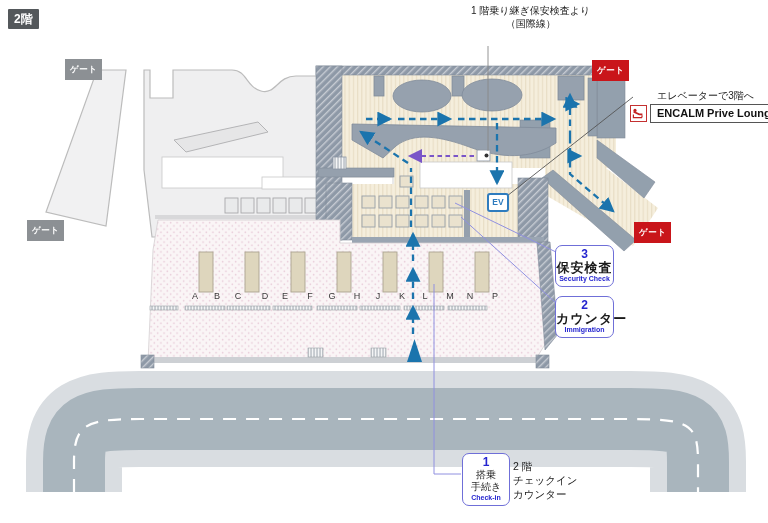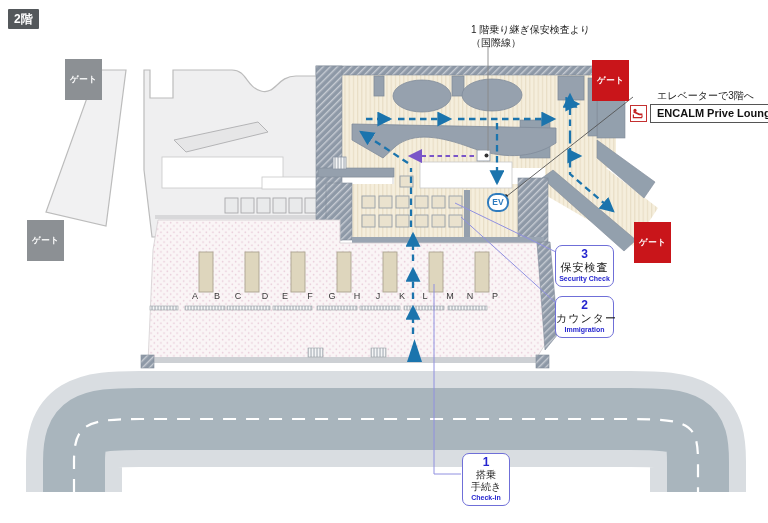--- a/index.html
+++ b/index.html
@@ -1,41 +1,41 @@
 <!DOCTYPE html>
 <html><head>
 <meta charset="utf-8">
 <style>
   html,body{margin:0;padding:0;background:#ffffff;}
   #stage{position:relative;width:768px;height:523px;background:#ffffff;overflow:hidden;
          font-family:"Liberation Sans","DejaVu Sans",sans-serif;}
   #plan{position:absolute;left:0;top:0;}
 
   .badge{position:absolute;color:#fff;font-weight:bold;font-size:8.5px;line-height:1;
-         padding:16px 5px;letter-spacing:.5px;white-space:nowrap;}
+         padding:6px 5px;letter-spacing:.5px;white-space:nowrap;}
   .badge.gray{background:#8c9094;}
   .badge.red{background:#c9151a;}
   #floor-badge{position:absolute;left:8px;top:9px;background:#54585b;color:#fff;
                font-weight:bold;font-size:12px;line-height:1;padding:4px 6px;border-radius:1px;}
 
   .note{position:absolute;color:#222;font-size:10px;line-height:13px;white-space:nowrap;}
 
   #lounge-row{position:absolute;left:630px;top:104px;display:flex;align-items:center;gap:3px;}
   #lounge-box{border:1.2px solid #555;background:#fff;color:#111;font-weight:bold;
               font-size:11px;line-height:1;padding:3px 6px;white-space:nowrap;}
   #lounge-icon{width:15px;height:15px;background:#fff;border:1px solid #c43030;display:block;}
 
   #ev-marker{position:absolute;left:487px;top:193px;width:18px;height:15px;background:#fff;
-             border:2px solid #2f7cbe;border-radius:9px;color:#2f7cbe;font-weight:bold;
+             border:2px solid #2f7cbe;border-radius:3px;color:#2f7cbe;font-weight:bold;
              font-size:8.5px;line-height:15px;text-align:center;}
 
   .callout{position:absolute;background:#fff;border:1.3px solid #6f6fd8;border-radius:7px;
            text-align:center;padding:2px 0 3px 0;}
   .callout .num{color:#2525cf;font-weight:bold;font-size:12px;line-height:13px;}
-  .callout .jp{color:#1a1a1a;font-size:11px;line-height:13px;letter-spacing:1px;white-space:nowrap;}
+  .callout .jp{color:#1a1a1a;font-size:13px;line-height:13px;letter-spacing:1px;white-space:nowrap;font-weight:bold;}
   .callout .jp2{color:#1a1a1a;font-size:10px;line-height:12px;white-space:nowrap;}
   .callout .en{color:#2525cf;font-weight:bold;font-size:7px;line-height:9px;white-space:nowrap;}
   #callout-security{left:555px;top:245px;width:57px;}
   #callout-immigration{left:555px;top:296px;width:57px;}
   #callout-checkin{left:462px;top:453px;width:46px;}
 
   #checkin-note{position:absolute;left:513px;top:459px;color:#1a1a1a;font-size:10.5px;line-height:14px;white-space:nowrap;}
 
   .cl{position:absolute;top:291px;transform:translateX(-50%);color:#3a3a3a;font-size:9px;line-height:10px;}
 </style>
@@ -215,21 +215,21 @@
     </g>
   </svg>
 
   <div id="floor-badge">2階</div>
 
   <span class="badge gray" style="left:65px;top:59px;">ゲート</span>
   <span class="badge gray" style="left:27px;top:220px;">ゲート</span>
   <span class="badge red" style="left:592px;top:60px;">ゲート</span>
   <span class="badge red" style="left:634px;top:222px;">ゲート</span>
 
-  <div class="note" style="left:471px;top:23px;">
+  <div class="note" style="left:471px;top:4px;text-align:center;">
     <div>1 階乗り継ぎ保安検査より</div>
     <div>（国際線）</div>
   </div>
 
   <div class="note" style="left:636px;top:89px;margin-left:21px;">エレベーターで3階へ</div>
 
   <div id="lounge-row">
     <span id="lounge-icon">
       <svg width="13" height="13" viewBox="0 0 13 13">
         <circle cx="4" cy="3.4" r="1.6" fill="#c32222"></circle>
@@ -254,20 +254,25 @@
     <div class="en">Immigration</div>
   </div>
 
   <div class="callout" id="callout-checkin">
     <div class="num">1</div>
     <div class="jp2">搭乗</div>
     <div class="jp2">手続き</div>
     <div class="en">Check-in</div>
   </div>
 
+  <div id="checkin-note">
+    <div>2 階</div>
+    <div>チェックイン</div>
+    <div>カウンター</div>
+  </div>
 
   <span class="cl" style="left:195px;">A</span>
   <span class="cl" style="left:217px;">B</span>
   <span class="cl" style="left:238px;">C</span>
   <span class="cl" style="left:265px;">D</span>
   <span class="cl" style="left:285px;">E</span>
   <span class="cl" style="left:310px;">F</span>
   <span class="cl" style="left:332px;">G</span>
   <span class="cl" style="left:357px;">H</span>
   <span class="cl" style="left:378px;">J</span>

